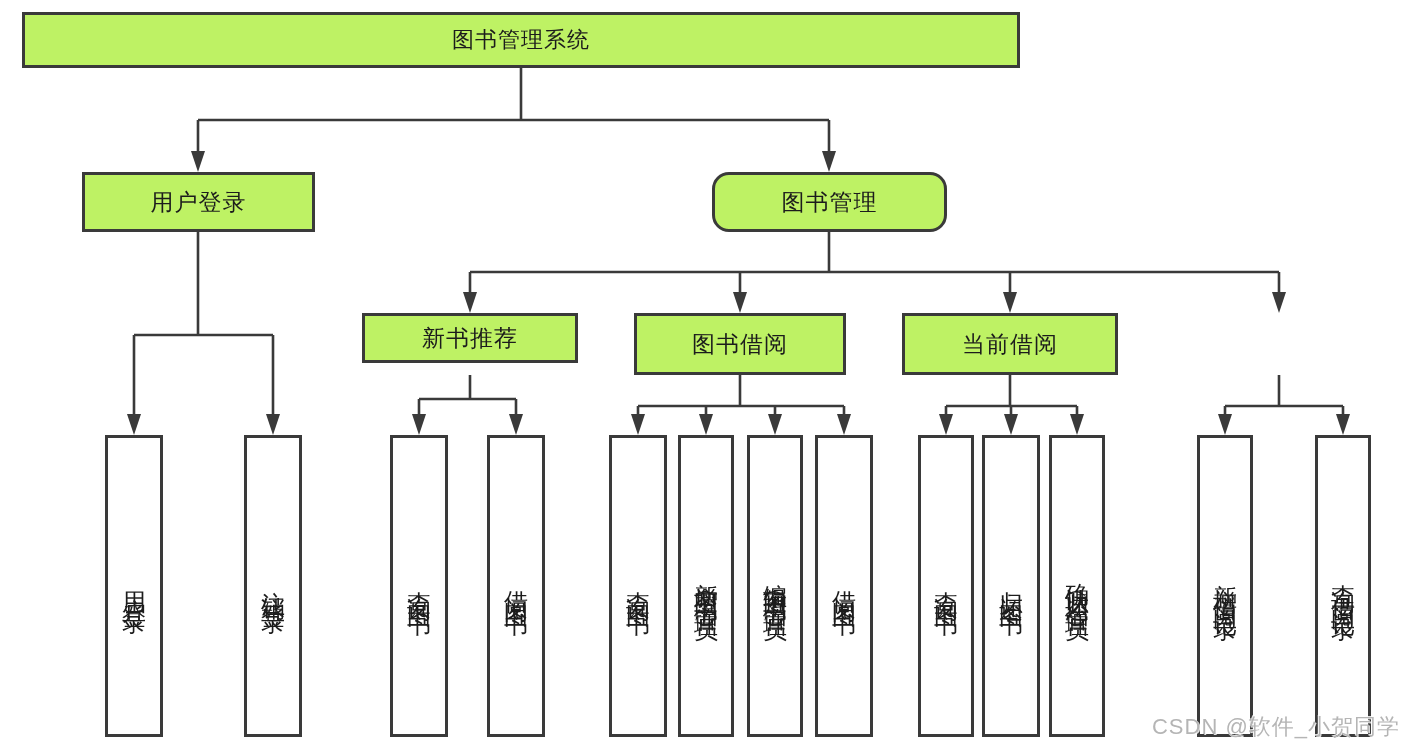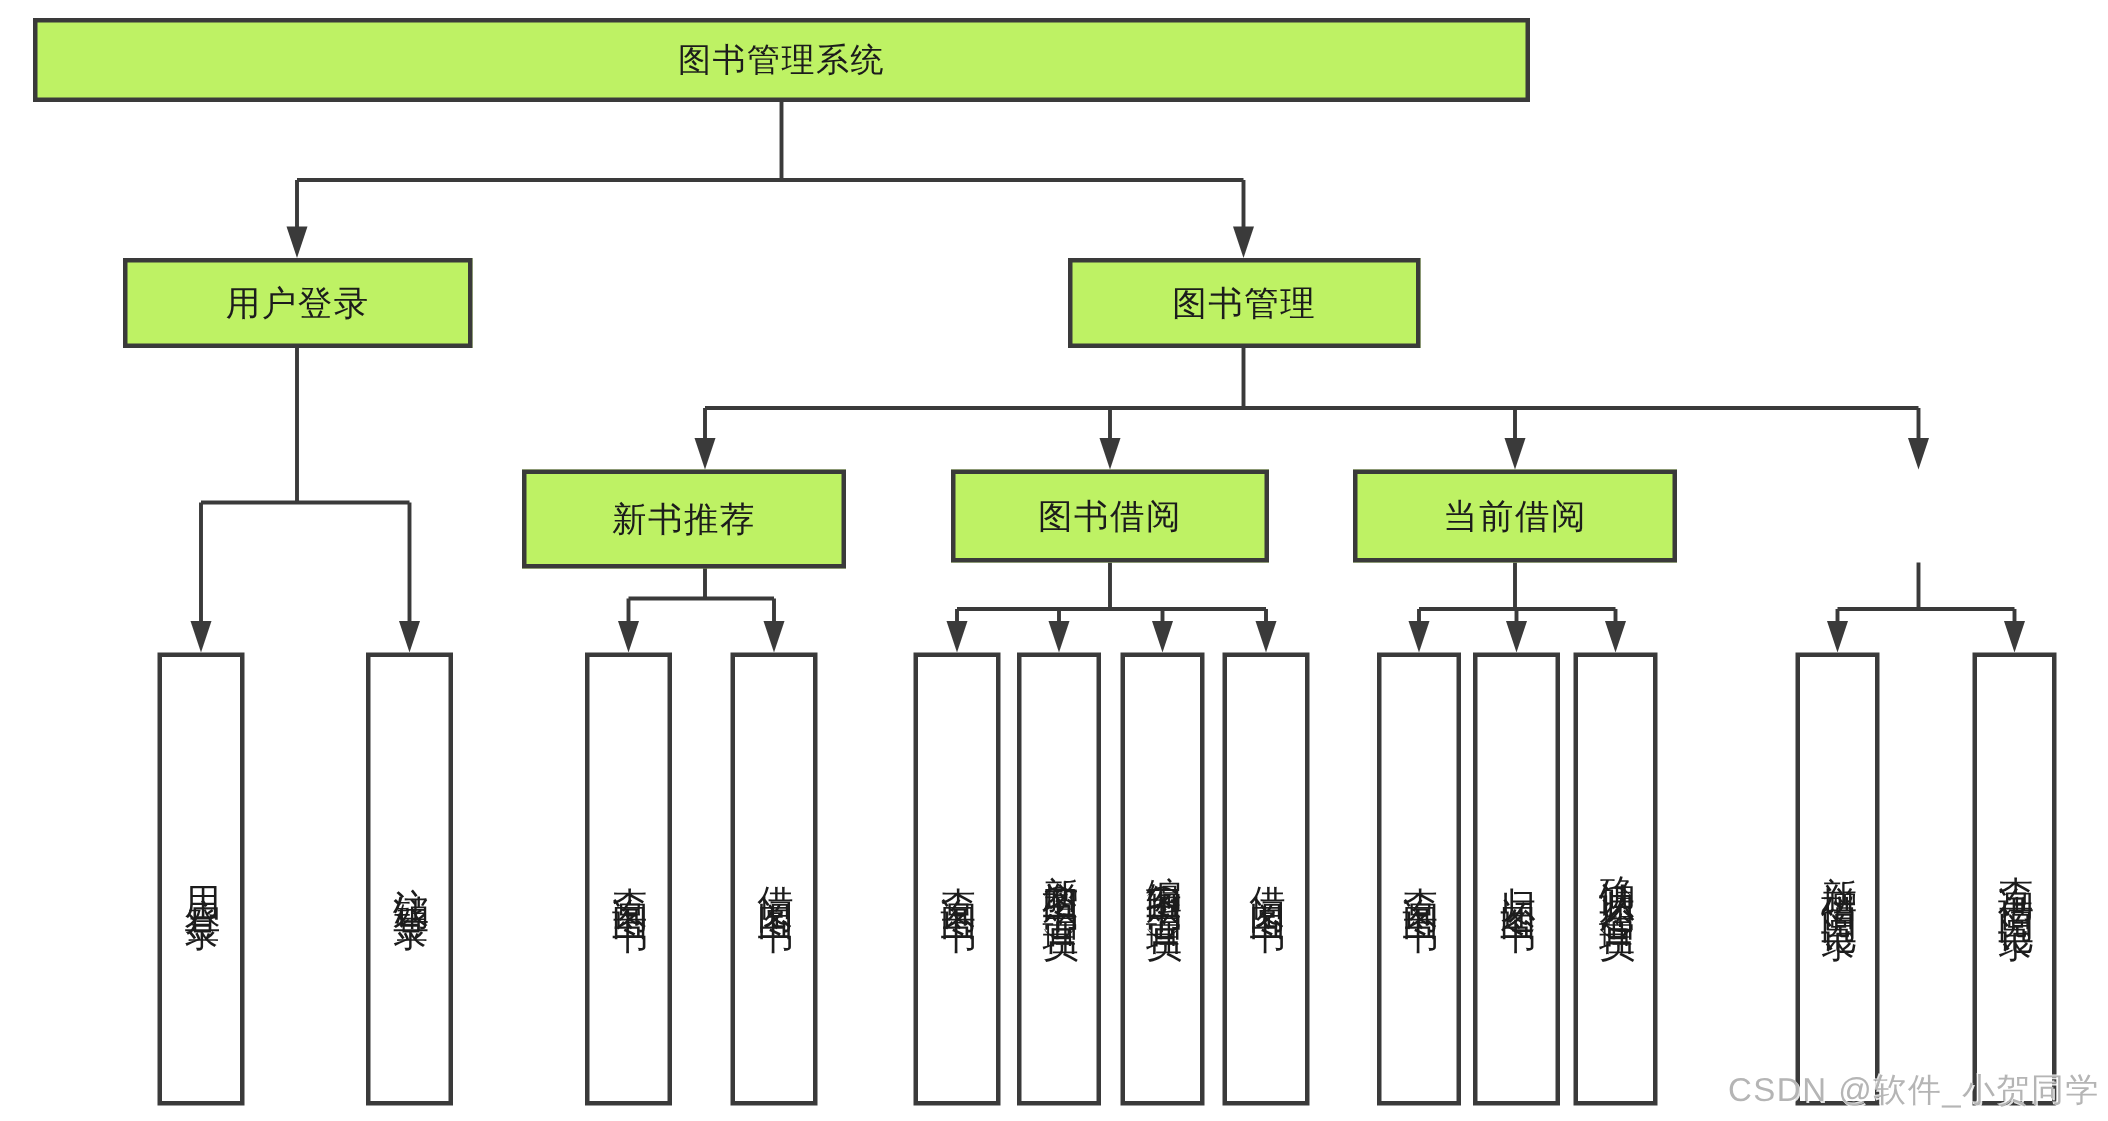--- a/index.html
+++ b/index.html
@@ -39,22 +39,22 @@
     text-orientation:mixed;
     white-space:nowrap;
     font-size:24px;color:var(--text);
     letter-spacing:7px;
     line-height:1;
   }
   .vnode.long span{letter-spacing:5px;}
   
   #n-root{left:22px;top:12px;width:998px;height:56px;font-size:22px;}
   #n-user-login{left:82px;top:172px;width:233px;height:60px;}
-  #n-book-mgmt{left:712px;top:172px;width:235px;height:60px;}
-  #n-new-book{left:348px;top:313px;width:216px;height:66px;}
+  #n-book-mgmt{left:712px;top:172px;width:235px;height:60px;border-radius:17px;}
+  #n-new-book{left:362px;top:313px;width:216px;height:50px;}
   #n-book-borrow{left:634px;top:313px;width:212px;height:62px;}
   #n-current-borrow{left:902px;top:313px;width:216px;height:62px;}
   #n-borrow-records{left:1172px;top:313px;width:214px;height:62px;}
   
   #l-ul1{left:105px;width:58px;}
   #l-ul2{left:244px;width:58px;}
   #l-nb1{left:390px;width:58px;}
   #l-nb2{left:487px;width:58px;}
   #l-bb1{left:609px;width:58px;}
   #l-bb2{left:678px;width:56px;}

